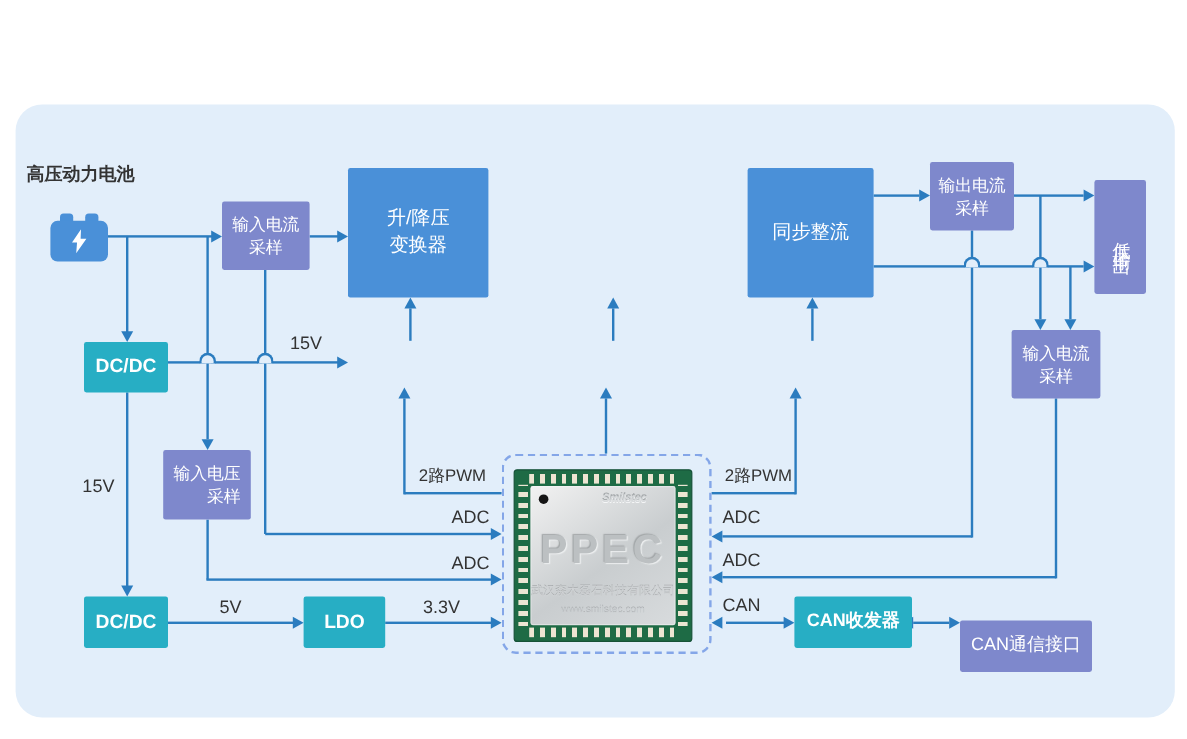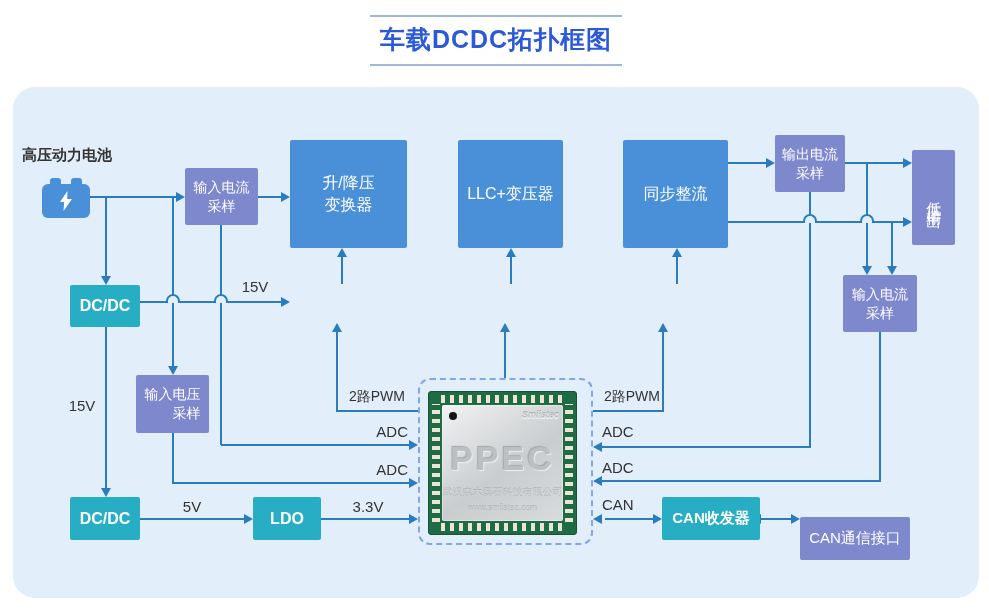--- a/index.html
+++ b/index.html
@@ -29,55 +29,54 @@
   .lh,.lv{position:absolute;background:var(--line);z-index:1;}
   .lh{height:2px;} .lv{width:2px;}
   .arr{position:absolute;width:0;height:0;z-index:2;}
   .arr-r{border-top:5px solid transparent;border-bottom:5px solid transparent;border-left:9px solid var(--line);}
   .arr-l{border-top:5px solid transparent;border-bottom:5px solid transparent;border-right:9px solid var(--line);}
   .arr-u{border-left:5px solid transparent;border-right:5px solid transparent;border-bottom:9px solid var(--line);}
   .arr-d{border-left:5px solid transparent;border-right:5px solid transparent;border-top:9px solid var(--line);}
   .hop{position:absolute;width:14px;height:9px;background:var(--panel);border:2px solid var(--line);
        border-bottom:none;border-radius:8px 8px 0 0;z-index:2;box-sizing:border-box;}
   .sig{position:absolute;color:#333;font-size:15px;font-weight:500;z-index:3;}
-  .bat-label{position:absolute;left:22px;top:146px;font-size:15px;font-weight:600;color:#333;z-index:3;}
+  .bat-label{position:absolute;left:22px;top:136px;font-size:15px;font-weight:600;color:#333;z-index:3;}
   .battery{position:absolute;left:42px;top:178px;width:48px;height:40px;z-index:3;}
   .battery .cap{position:absolute;top:0;width:11px;height:8px;background:var(--blue);border-radius:3px 3px 0 0;}
   .battery .body{position:absolute;top:6px;left:0;width:48px;height:34px;background:var(--blue);border-radius:6px;
                  display:flex;align-items:center;justify-content:center;}
   
   .chip-dash{position:absolute;left:418px;top:378px;width:175px;height:167px;border:2px dashed #84a6e8;
              border-radius:12px;box-sizing:border-box;z-index:3;}
   .pcb{position:absolute;left:428px;top:391px;width:149px;height:144px;background:#1e6b45;border:1px solid #165238;
        border-radius:3px;z-index:3;box-sizing:border-box;}
   .pins-h{position:absolute;left:12px;right:12px;height:8px;
           background:repeating-linear-gradient(90deg,#ece5d2 0 4px,rgba(0,0,0,0) 4px 9px);}
   .pins-v{position:absolute;top:12px;bottom:12px;width:8px;
           background:repeating-linear-gradient(0deg,#ece5d2 0 4px,rgba(0,0,0,0) 4px 9px);}
   .lid{position:absolute;left:13px;top:13px;right:13px;bottom:13px;border-radius:2px;
        background:linear-gradient(145deg,#f2f2f2 0%,#c9cdcf 55%,#d8dbdd 100%);
        box-shadow:inset 0 0 0 1px rgba(255,255,255,.35);}
   .pin1-dot{position:absolute;left:7px;top:7px;width:8px;height:8px;background:#151515;border-radius:50%;}
-  .chip-logo{position:absolute;right:4px;top:5px;font-size:9px;font-style:italic;font-weight:700;
+  .chip-logo{position:absolute;right:24px;top:5px;font-size:9px;font-style:italic;font-weight:700;
              color:#d5d8da;text-shadow:0 -1px 0 #a7abad,0 1px 0 #f5f6f7;}
   .chip-name{position:absolute;left:0;right:0;top:34px;text-align:center;font-size:34px;font-weight:800;
              letter-spacing:3px;color:#bcc0c2;text-shadow:-1px -1px 1px #a2a6a8,1px 1px 1px #eef0f1;}
   .chip-co{position:absolute;left:0;right:0;bottom:21px;text-align:center;font-size:10px;color:#d0d3d5;
            text-shadow:0 -1px 0 #a9acae;filter:blur(.5px);}
   .chip-web{position:absolute;left:0;right:0;bottom:8px;text-align:center;font-size:8.5px;color:#ccd0d3;
             text-shadow:0 -1px 0 #a9acae;filter:blur(.5px);}
 </style>
 </head>
 <body>
 
 <div id="stage">
 
   <div class="panel"></div>
 
-  <div class="title">车载DCDC拓扑框图</div>
 
   <div class="bat-label">高压动力电池</div>
   <div class="battery">
     <div class="cap" style="left:8px;"></div>
     <div class="cap" style="left:29px;"></div>
     <div class="body">
       <svg width="14" height="20" viewBox="0 0 14 20">
         <path d="M8.5 0 L1 11 h4.2 L4.5 20 L13 8 H8.2 Z" fill="#ffffff"></path>
       </svg>
     </div>
@@ -160,23 +159,20 @@
   <div class="arr arr-l" style="left:752px;top:514px;"></div>
   <div class="arr arr-r" style="left:791px;top:514px;"></div>
 
   <div class="box b-purple" style="left:185px;top:168px;width:73px;height:57px;">
       <span>输入电流
 采样</span>
     </div>
   <div class="box b-blue" style="left:290px;top:140px;width:117px;height:108px;">
       <span>升/降压
 变换器</span>
-    </div>
-  <div class="box b-blue" style="left:458px;top:140px;width:105px;height:108px;">
-      <span>LLC+变压器</span>
     </div>
   <div class="box b-blue" style="left:623px;top:140px;width:105px;height:108px;">
       <span>同步整流</span>
     </div>
   <div class="box b-purple" style="left:775px;top:135px;width:70px;height:57px;">
       <span>输出电流
 采样</span>
     </div>
   <div class="box b-purple vert" style="left:912px;top:150px;width:43px;height:95px;">
       <span>低压输出</span>

